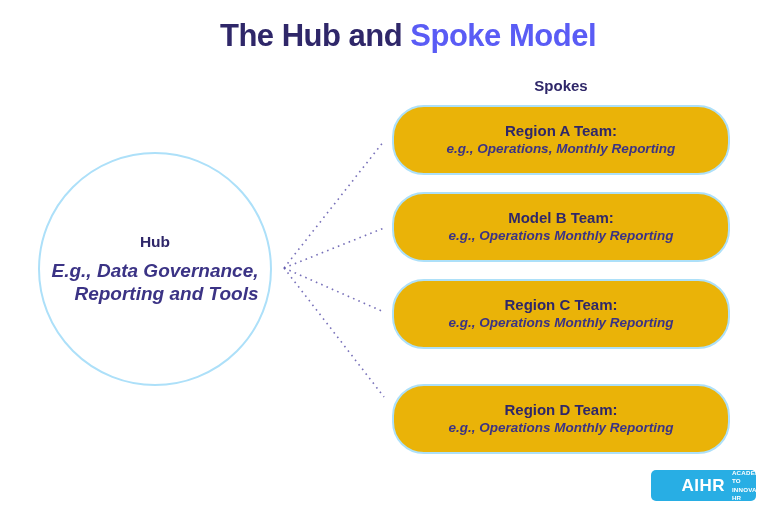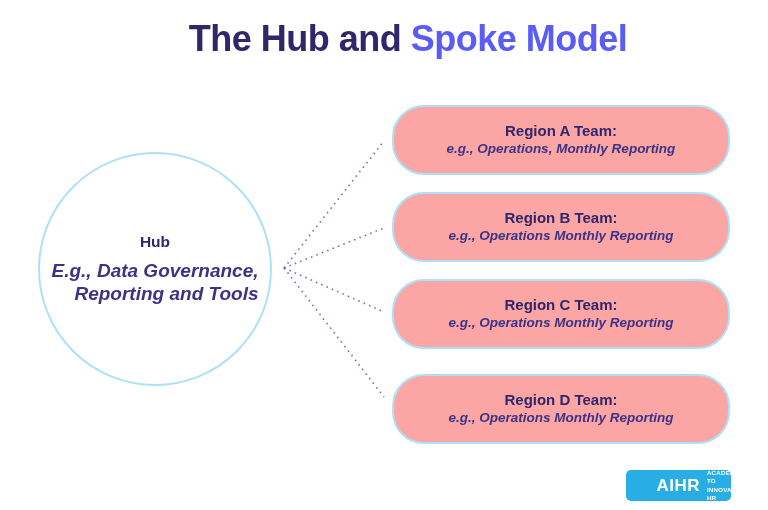--- a/index.html
+++ b/index.html
@@ -14,21 +14,21 @@
     overflow: hidden;
   }
 
   
   .title {
     position: absolute;
     top: 18px;
     left: 0;
     width: 100%;
     text-align: center;
-    font-size: 36px;
+    font-size: 31px;
     font-weight: 800;
     letter-spacing: -0.5px;
     color: #2f2769;
     padding-left: 48px;
   }
   .title .accent { color: #5a5cf5; }
 
   
   .spokes-header {
     position: absolute;
@@ -86,21 +86,21 @@
   }
 
   
   .spoke-box {
     position: absolute;
     left: 392px;
     width: 338px;
     height: 70px;
     border: 2px solid #ade0f9;
     border-radius: 32px;
-    background: #fca5a5;
+    background: #eab308;
     display: flex;
     flex-direction: column;
     align-items: center;
     justify-content: center;
     text-align: center;
   }
   .spoke-box .spoke-title {
     font-size: 15px;
     font-weight: 700;
     color: #2f2769;
@@ -110,26 +110,26 @@
     font-style: italic;
     font-size: 13.5px;
     font-weight: 600;
     color: #3b3385;
     line-height: 1.25;
     text-align: center;
   }
   .spoke-a { top: 105px; }
   .spoke-b { top: 192px; }
   .spoke-c { top: 279px; }
-  .spoke-d { top: 374px; }
+  .spoke-d { top: 384px; }
 
   
   .logo {
     position: absolute;
-    left: 626px;
+    left: 651px;
     top: 470px;
     width: 105px;
     height: 31px;
     background: #28aee4;
     border-radius: 5px;
     display: flex;
     align-items: center;
     justify-content: center;
     padding-left: 39px;
   }
@@ -156,20 +156,21 @@
     text-align: left;
   }
 </style>
 </head>
 <body>
 
 <div class="canvas">
 
   <h1 class="title"><span>The Hub and </span><span class="accent">Spoke Model</span></h1>
 
+  <div class="spokes-header">Spokes</div>
 
   <svg class="connectors" viewBox="0 0 768 510">
     <line x1="284" y1="268" x2="384" y2="141"></line>
     <line x1="284" y1="268" x2="384" y2="228"></line>
     <line x1="284" y1="268" x2="384" y2="312"></line>
     <line x1="284" y1="268" x2="384" y2="397"></line>
   </svg>
 
   <div class="hub-circle">
     <div class="hub-label">Hub</div>
@@ -177,21 +178,21 @@
       <div>E.g., Data Governance,</div>
       <div>Reporting and Tools</div>
     </div>
   </div>
 
   <div class="spoke-box spoke-a">
     <div class="spoke-title">Region A Team:</div>
     <div class="spoke-subtitle">e.g., Operations, Monthly Reporting</div>
   </div>
   <div class="spoke-box spoke-b">
-    <div class="spoke-title">Region B Team:</div>
+    <div class="spoke-title">Model B Team:</div>
     <div class="spoke-subtitle">e.g., Operations Monthly Reporting</div>
   </div>
   <div class="spoke-box spoke-c">
     <div class="spoke-title">Region C Team:</div>
     <div class="spoke-subtitle">e.g., Operations Monthly Reporting</div>
   </div>
   <div class="spoke-box spoke-d">
     <div class="spoke-title">Region D Team:</div>
     <div class="spoke-subtitle">e.g., Operations Monthly Reporting</div>
   </div>

